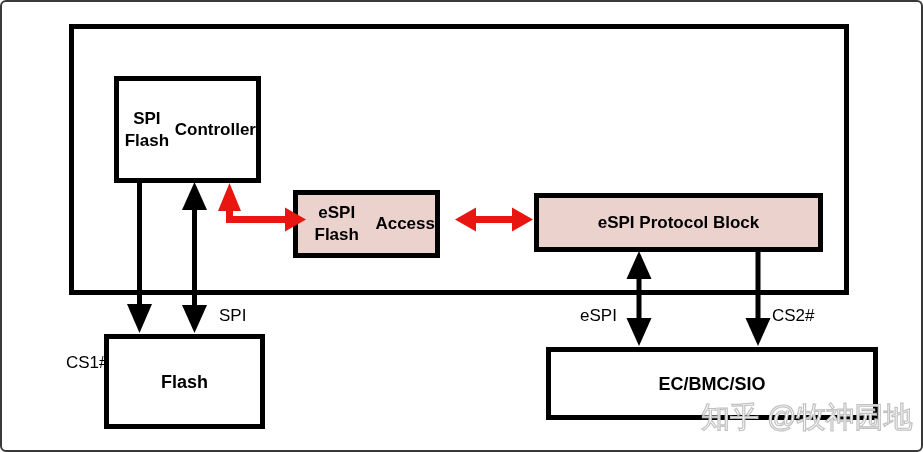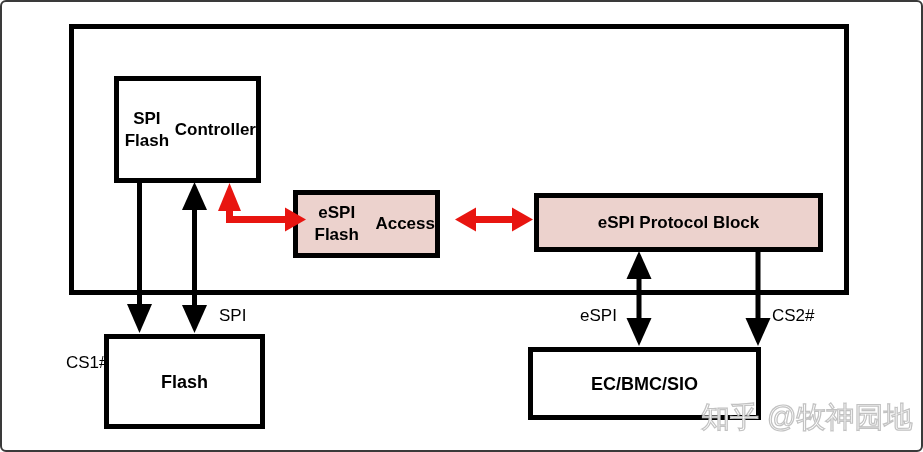--- a/index.html
+++ b/index.html
@@ -38,21 +38,21 @@
     box-sizing: border-box;
     left: 67px; top: 22px;
     width: 780px; height: 271px;
     border: 5px solid #000000;
     background: transparent;
   }
   #spi-flash-controller { left: 112px; top: 74px;  width: 147px; height: 107px; }
   #espi-flash-access    { left: 291px; top: 188px; width: 147px; height: 68px;  }
   #espi-protocol-block  { left: 532px; top: 191px; width: 289px; height: 59px;  }
   #flash-block          { left: 102px; top: 332px; width: 161px; height: 95px;  }
-  #ec-bmc-sio-block     { left: 526px; top: 345px; width: 233px; height: 73px; justify-content: center;  }
+  #ec-bmc-sio-block     { left: 544px; top: 345px; width: 332px; height: 73px; justify-content: center;  }
   #flash-block .line, #ec-bmc-sio-block .line { font-size: 18px; }
   .signal-label {
     position: absolute;
     font-size: 17px;
     font-weight: normal;
     color: #000000;
     line-height: 20px;
     white-space: nowrap;
   }
   #label-cs1  { left: 64px;  top: 304px; margin-top: 47px; }

